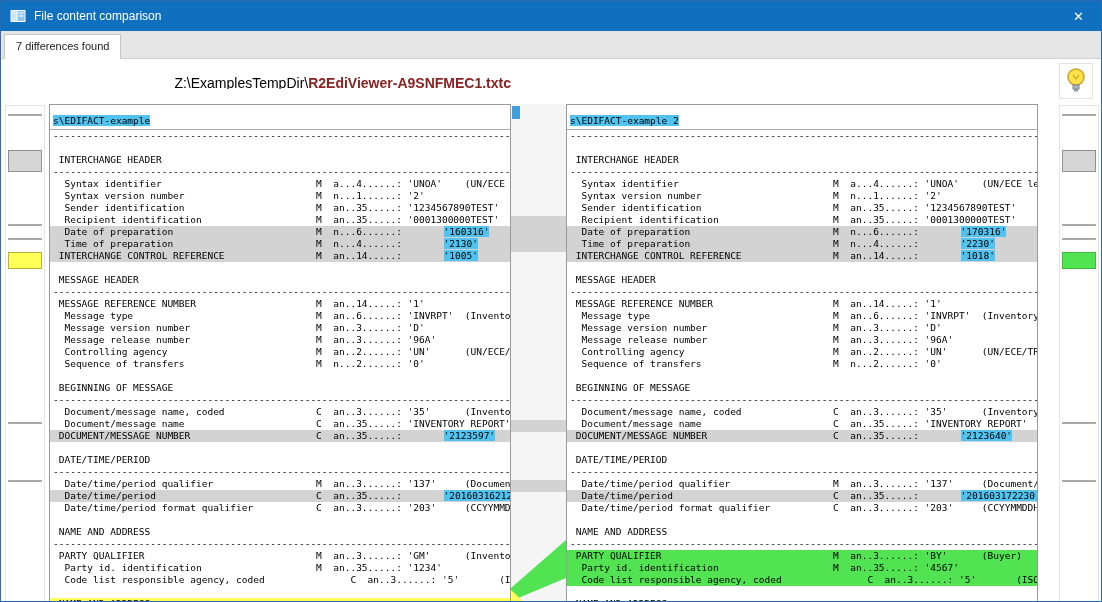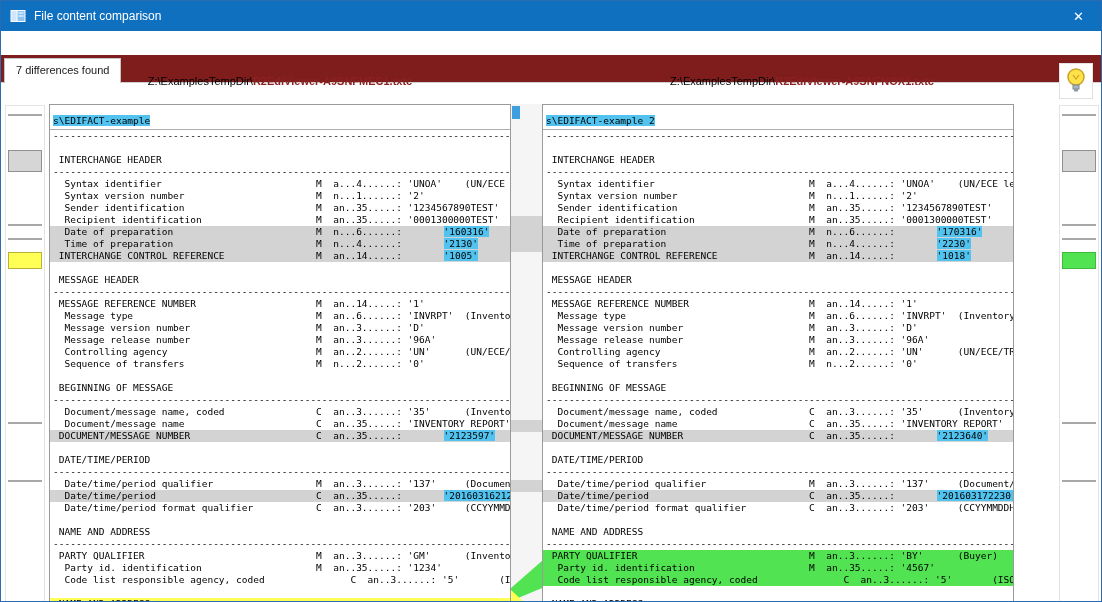--- a/index.html
+++ b/index.html
@@ -21,29 +21,29 @@
   .app-icon{margin-left:9px;width:16px;height:16px;display:inline-flex;flex:none;}
   .titlebar .title{margin-left:8px;font-size:12px;}
   .close{
     position:absolute;right:0;top:0;width:45px;height:30px;
     background:transparent;border:none;color:#fff;font-size:13px;
     font-family:"Liberation Sans",sans-serif;cursor:pointer;
   }
   
   .tabstrip{
     position:absolute;left:0;top:30px;width:100%;height:28px;
-    background:#7f1d1d;border-bottom:1px solid #d0d0d0;box-sizing:border-box;margin-top:24px;
+    background:#e5e5e5;border-bottom:1px solid #d0d0d0;box-sizing:border-box;
   }
   .tab{
     position:absolute;left:3px;top:3px;height:25px;box-sizing:border-box;
     background:#fff;border:1px solid #c6c6c6;border-bottom:none;
     padding:0 11px;line-height:23px;font-size:11px;color:#1a1a1a;
   }
   
-  .filelabel{position:absolute;top:74px;height:14px;font-size:11px;color:#000;text-align:center;white-space:nowrap;overflow:hidden;}
+  .filelabel{position:absolute;top:74px;height:14px;font-size:14px;color:#000;text-align:right;white-space:nowrap;overflow:hidden;}
   .filelabel.left{left:48px;width:462px;}
   .filelabel.right{left:565px;width:472px;}
   .fname{font-weight:bold;color:var(--c-fname,#8b2222);}
   .bulb{
     position:absolute;left:1058px;top:62px;width:34px;height:36px;
     background:#fff;border:1px solid #e2e2e2;padding:2px 0 0 0;cursor:pointer;
   }
   
   .overview{
     position:absolute;top:104px;width:40px;height:497px;background:#fff;
@@ -55,21 +55,21 @@
   .mk.line{height:2px;background:#a8a8a8;}
   .mk.box{border:1px solid #909090;background:#d6d6d6;box-sizing:border-box;}
   .mk.box.yellow{background:var(--c-yellow,#ffff55);border-color:#b9b23a;}
   .mk.box.green{background:var(--c-green,#51e351);border-color:#3dbb3d;}
   
   .panel{
     position:absolute;top:103px;height:499px;box-sizing:border-box;
     border:1px solid #9a9a9a;background:#fff;overflow:hidden;
   }
   .panel-left{left:48px;width:462px;}
-  .panel-right{left:541px;width:472px;}
+  .panel-right{left:565px;width:472px;}
   .panel-header{
     height:15px;border-bottom:1px solid #adadad;padding-left:3px;
     font:9.5px/14px "DejaVu Sans Mono",monospace;white-space:pre;overflow:hidden;margin-top:9px;
   }
   .hl-sel{background:var(--c-cyan,#52c2ef);color:#000;}
   .panel-code{
     font:9.5px/12px "DejaVu Sans Mono",monospace;white-space:pre;color:#000;
   }
   .code-line{height:12px;overflow:hidden;padding-left:3px;}
   .row-gray{background:var(--c-gray,#d3d3d3);}
@@ -104,21 +104,20 @@
     </span>
     <span class="title">File content comparison</span>
     <button class="close">✕</button>
   </div>
 
   <div class="tabstrip">
     <div class="tab">7 differences found</div>
   </div>
 
   <div class="filelabel left"><span>Z:\ExamplesTempDir\</span><span class="fname">R2EdiViewer-A9SNFMEC1.txtc</span></div>
-  <div class="filelabel right"><span>Z:\ExamplesTempDir\</span><span class="fname">R2EdiViewer-A9SNFNOX1.txtc</span></div>
 
   <button class="bulb">
     <svg width="26" height="30" viewBox="0 0 26 30">
       <circle cx="13" cy="11" r="8" fill="#ffe24a" stroke="#c9a227" stroke-width="1.5"></circle>
       <path d="M10 9 L13 13 L16 9" fill="none" stroke="#c9a227" stroke-width="1.2"></path>
       <rect x="10" y="19" width="6" height="4" fill="#aab6bf" stroke="#7d8a93"></rect>
       <rect x="11" y="23" width="4" height="2.5" fill="#8d9aa3"></rect>
     </svg>
   </button>
 

